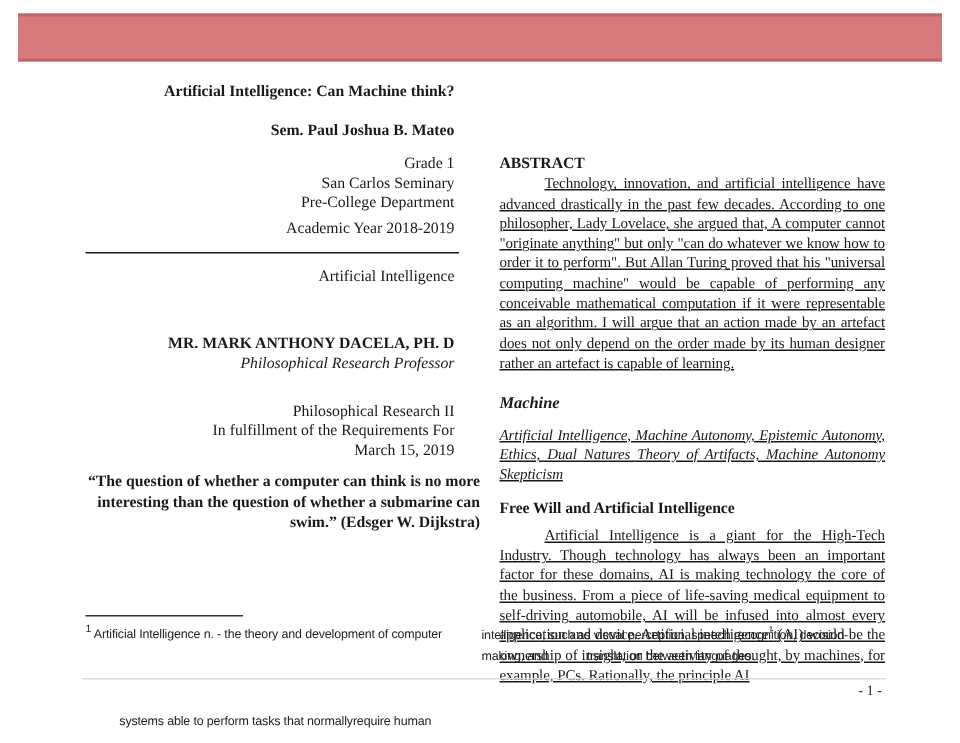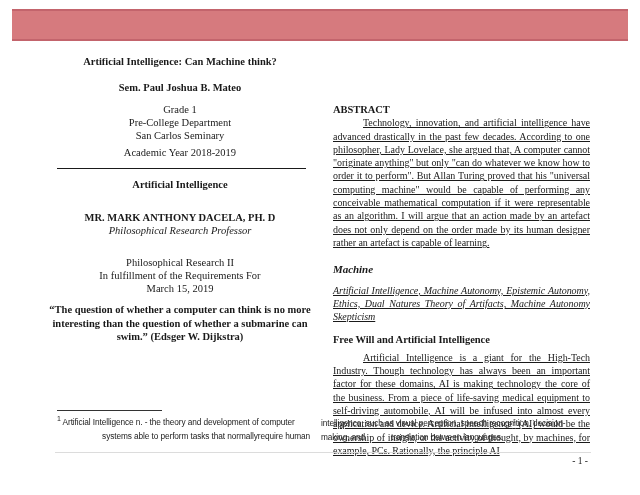--- a/index.html
+++ b/index.html
@@ -17,31 +17,31 @@
     position:absolute; left:12px; top:9px;
     width:616px; height:28px;
     background:#d67a7e;
     border-top:2px solid #c3646c;
     border-bottom:2px solid #c3646c;
   }
 
   
   .left-col {
     position:absolute; left:40px; top:55px; width:280px;
-    text-align:center;
+    text-align:right;
     font-size:10.5px; line-height:13px;
   }
   .left-col .inner { padding:0 17px; }
   .doc-title  { font-weight:bold; }
   .author     { font-weight:bold; margin-top:13px; }
   .grade-block{ margin-top:9px; }
   .year       { margin-top:4px; }
   .rule       { margin-top:9px; border-top:1.5px solid #1a1a1a; margin-left:17px; margin-right:14px; }
-  .paper-title{ font-weight:bold; margin-top:9px; }
-  .professor  { font-weight:bold; margin-top:20px; }
+  .paper-title{ font-weight:normal; margin-top:9px; }
+  .professor  { font-weight:bold; margin-top:32px; }
   .professor-title { font-style:italic; }
   .fulfill    { margin-top:19px; }
   .quote      { font-weight:bold; margin-top:8px; line-height:13.5px; }
 
   
   .right-col {
     position:absolute; left:333px; top:87px; width:257px;
     font-size:10px; line-height:13.3px;
     text-align:justify;
     letter-spacing:-0.05px;
@@ -60,21 +60,21 @@
     border-top:1.5px solid #333;
   }
   .footnote {
     font-family:"Liberation Sans", sans-serif;
     font-size:8.3px; line-height:14px; color:#222;
     letter-spacing:-0.1px;
   }
   .footnote-left  { position:absolute; left:57px;  top:415px; width:253px; }
   .footnote-right { position:absolute; left:321px; top:416px; width:257px; }
   .fn-line { white-space:nowrap; }
-  .fn-split { display:flex; justify-content:flex-end; white-space:nowrap; }
+  .fn-split { display:flex; justify-content:center; white-space:nowrap;margin-top:44px; }
   .fn-gap { margin-left:26px; }
 
   
   .footer-rule {
     position:absolute; left:55px; top:452px; width:536px;
     border-top:1px solid #dcdcdc;
   }
   .page-number {
     position:absolute; right:52px; top:456px;
     font-size:9.5px; color:#1a1a1a;
@@ -84,22 +84,22 @@
 <body>
 
 <div class="banner"></div>
 
 <div class="left-col">
   <div class="inner">
     <div class="doc-title">Artificial Intelligence: Can Machine think?</div>
     <div class="author">Sem. Paul Joshua B. Mateo</div>
     <div class="grade-block">
       <div>Grade 1</div>
+      <div>San Carlos Seminary</div>
       <div>Pre-College Department</div>
-      <div>San Carlos Seminary</div>
     </div>
     <div class="year">Academic Year 2018-2019</div>
   </div>
   <div class="rule"></div>
   <div class="inner">
     <div class="paper-title">Artificial Intelligence</div>
     <div class="professor">MR. MARK ANTHONY DACELA, PH. D</div>
     <div class="professor-title">Philosophical Research Professor</div>
     <div class="fulfill">
       <div>Philosophical Research II</div>

